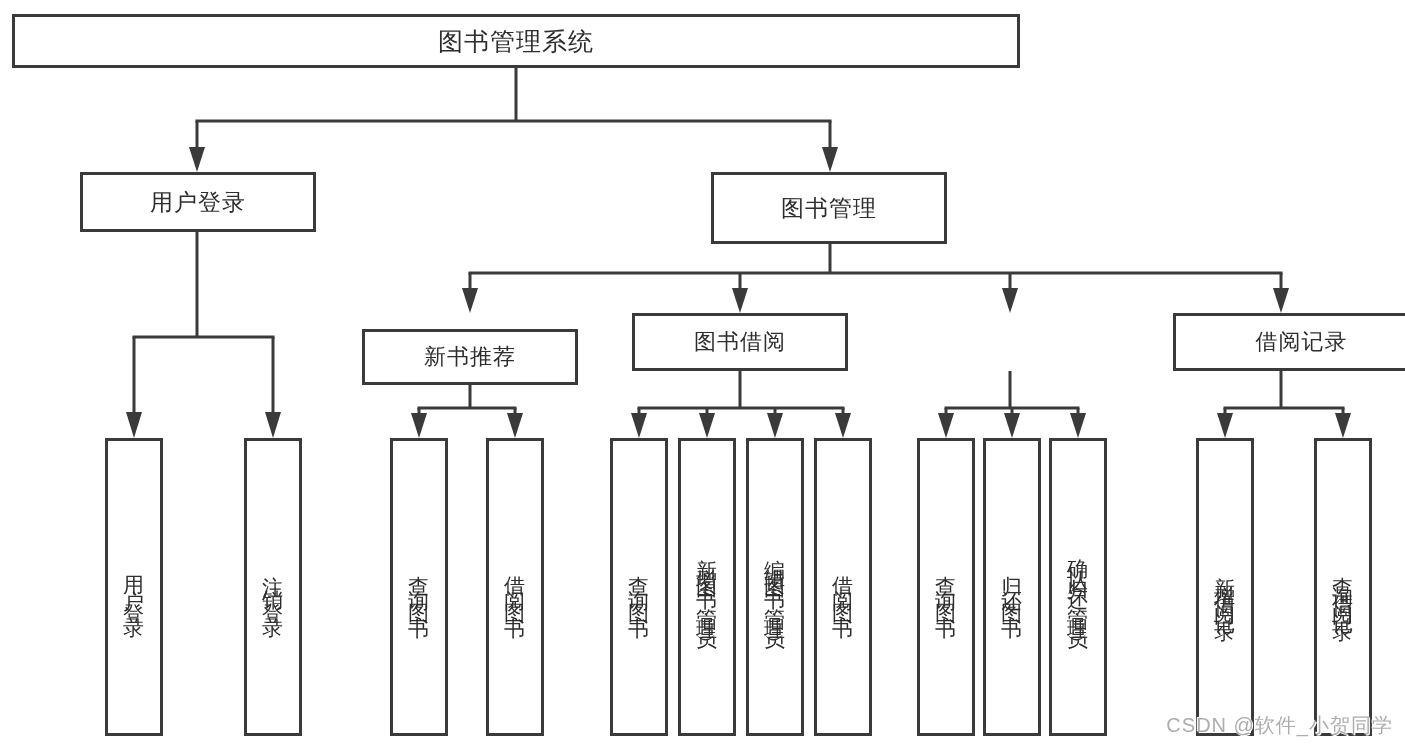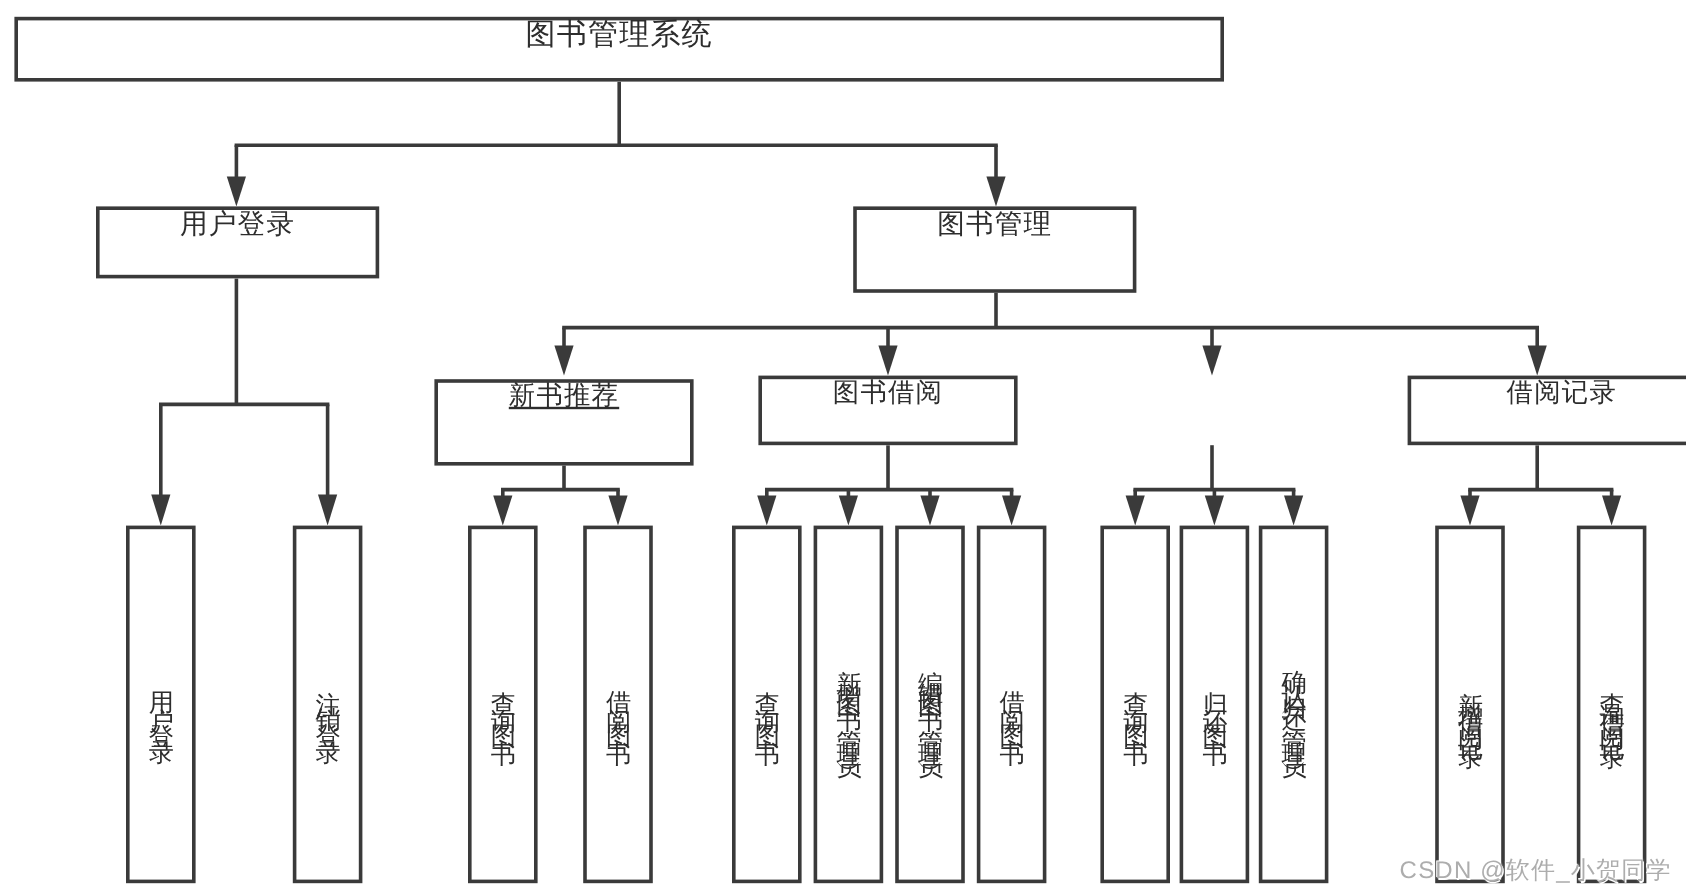--- a/index.html
+++ b/index.html
@@ -13,20 +13,21 @@
   #connectors {
     position:absolute; left:0; top:0; width:1405px; height:747px;
     z-index:0;
   }
   .box {
     position:absolute;
     box-sizing:border-box;
     background:#ffffff;
     border:3px solid #3a3a3a;
     display:flex;
+    align-items:center;
     justify-content:center;
     color:#2d2d2d;
     z-index:1;
     text-align:center;
     line-height:1;
   }
   .root-label   { font-size:25px; letter-spacing:1px; }
   .l2-label     { font-size:23px; letter-spacing:1px; }
   .l3-label     { font-size:22px; letter-spacing:1px; }
   .v-label {
@@ -129,21 +130,21 @@
     <span class="root-label">图书管理系统</span>
   </div>
 
   <div class="box" style="left:80px; top:172px; width:236px; height:60px;">
     <span class="l2-label">用户登录</span>
   </div>
   <div class="box" style="left:711px; top:172px; width:236px; height:72px;">
     <span class="l2-label">图书管理</span>
   </div>
 
-  <div class="box" style="left:362px; top:316px; width:216px; height:72px;text-decoration:underline;">
+  <div class="box" style="left:362px; top:329px; width:216px; height:56px;">
     <span class="l3-label">新书推荐</span>
   </div>
   <div class="box" style="left:632px; top:313px; width:216px; height:58px;">
     <span class="l3-label">图书借阅</span>
   </div>
   <div class="box" style="left:1173px; top:313px; width:257px; height:58px;">
     <span class="l3-label">借阅记录</span>
   </div>
 
   <div class="box" style="left:105px; top:438px; width:58px; height:298px;">

